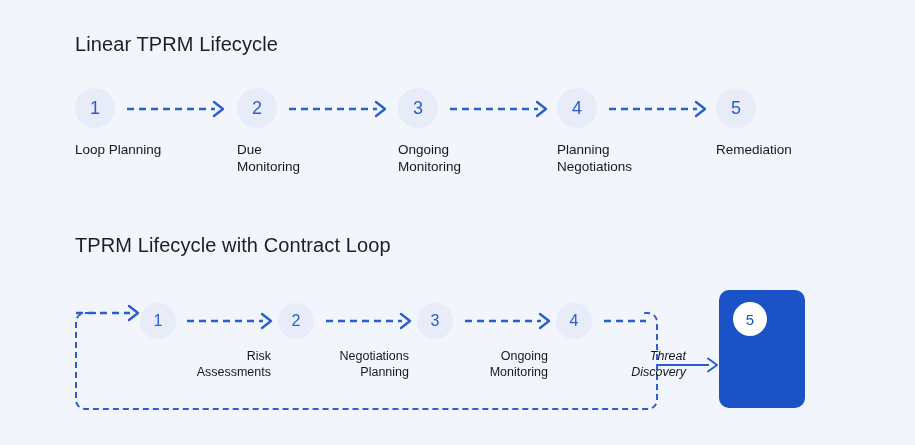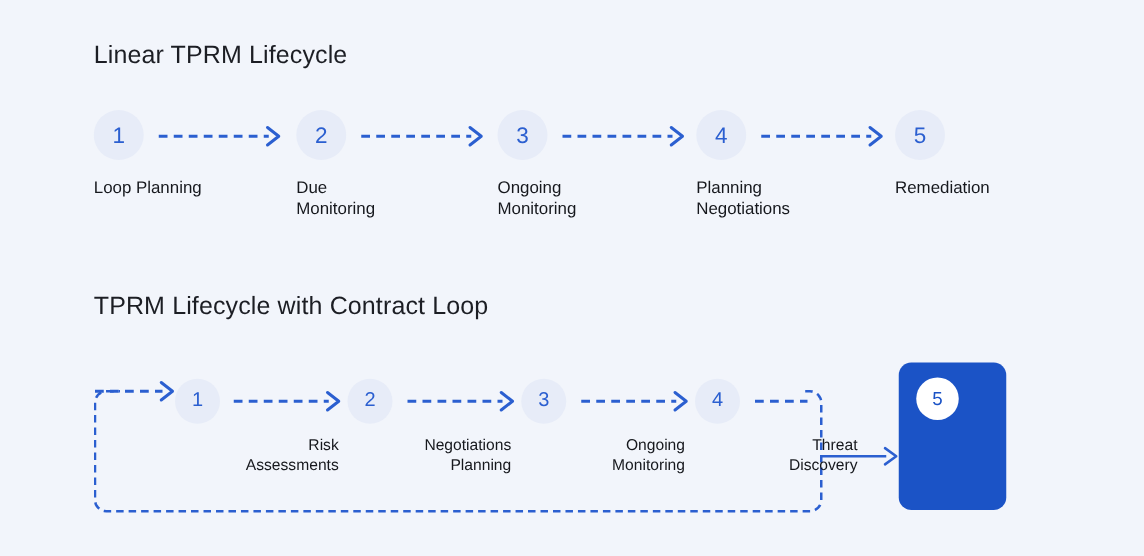--- a/index.html
+++ b/index.html
@@ -198,21 +198,21 @@
     <svg class="arrow-svg" style="left:604px; top:311px;" width="44" height="20">
       <line x1="0" y1="10" x2="42" y2="10" stroke="#2b5fd0" stroke-width="2.4" stroke-dasharray="7 5" stroke-linecap="butt"></line>
     </svg>
 
     <div class="step-label" style="left:141px; top:348px; width:130px;">Risk
 Assessments</div>
     <div class="step-label" style="left:279px; top:348px; width:130px;">Negotiations
 Planning</div>
     <div class="step-label" style="left:418px; top:348px; width:130px;">Ongoing
 Monitoring</div>
-    <div class="step-label" style="left:556px; top:348px; width:130px;">Threat
+    <div class="step-label" style="left:556px; top:348px; width:130px;font-style:italic;">Threat
 Discovery</div>
 
     <svg class="arrow-svg" style="left:657px; top:355px;" width="66" height="20">
       <line x1="0" y1="10" x2="52" y2="10" stroke="#2b5fd0" stroke-width="2" stroke-linecap="butt"></line>
       <polyline points="51,3.5 60,10 51,16.5" fill="none" stroke="#2b5fd0" stroke-width="2" stroke-linecap="round" stroke-linejoin="round"></polyline>
     </svg>
 
     <div id="outcome-card">
       <div id="outcome-badge">5</div>
     </div>

